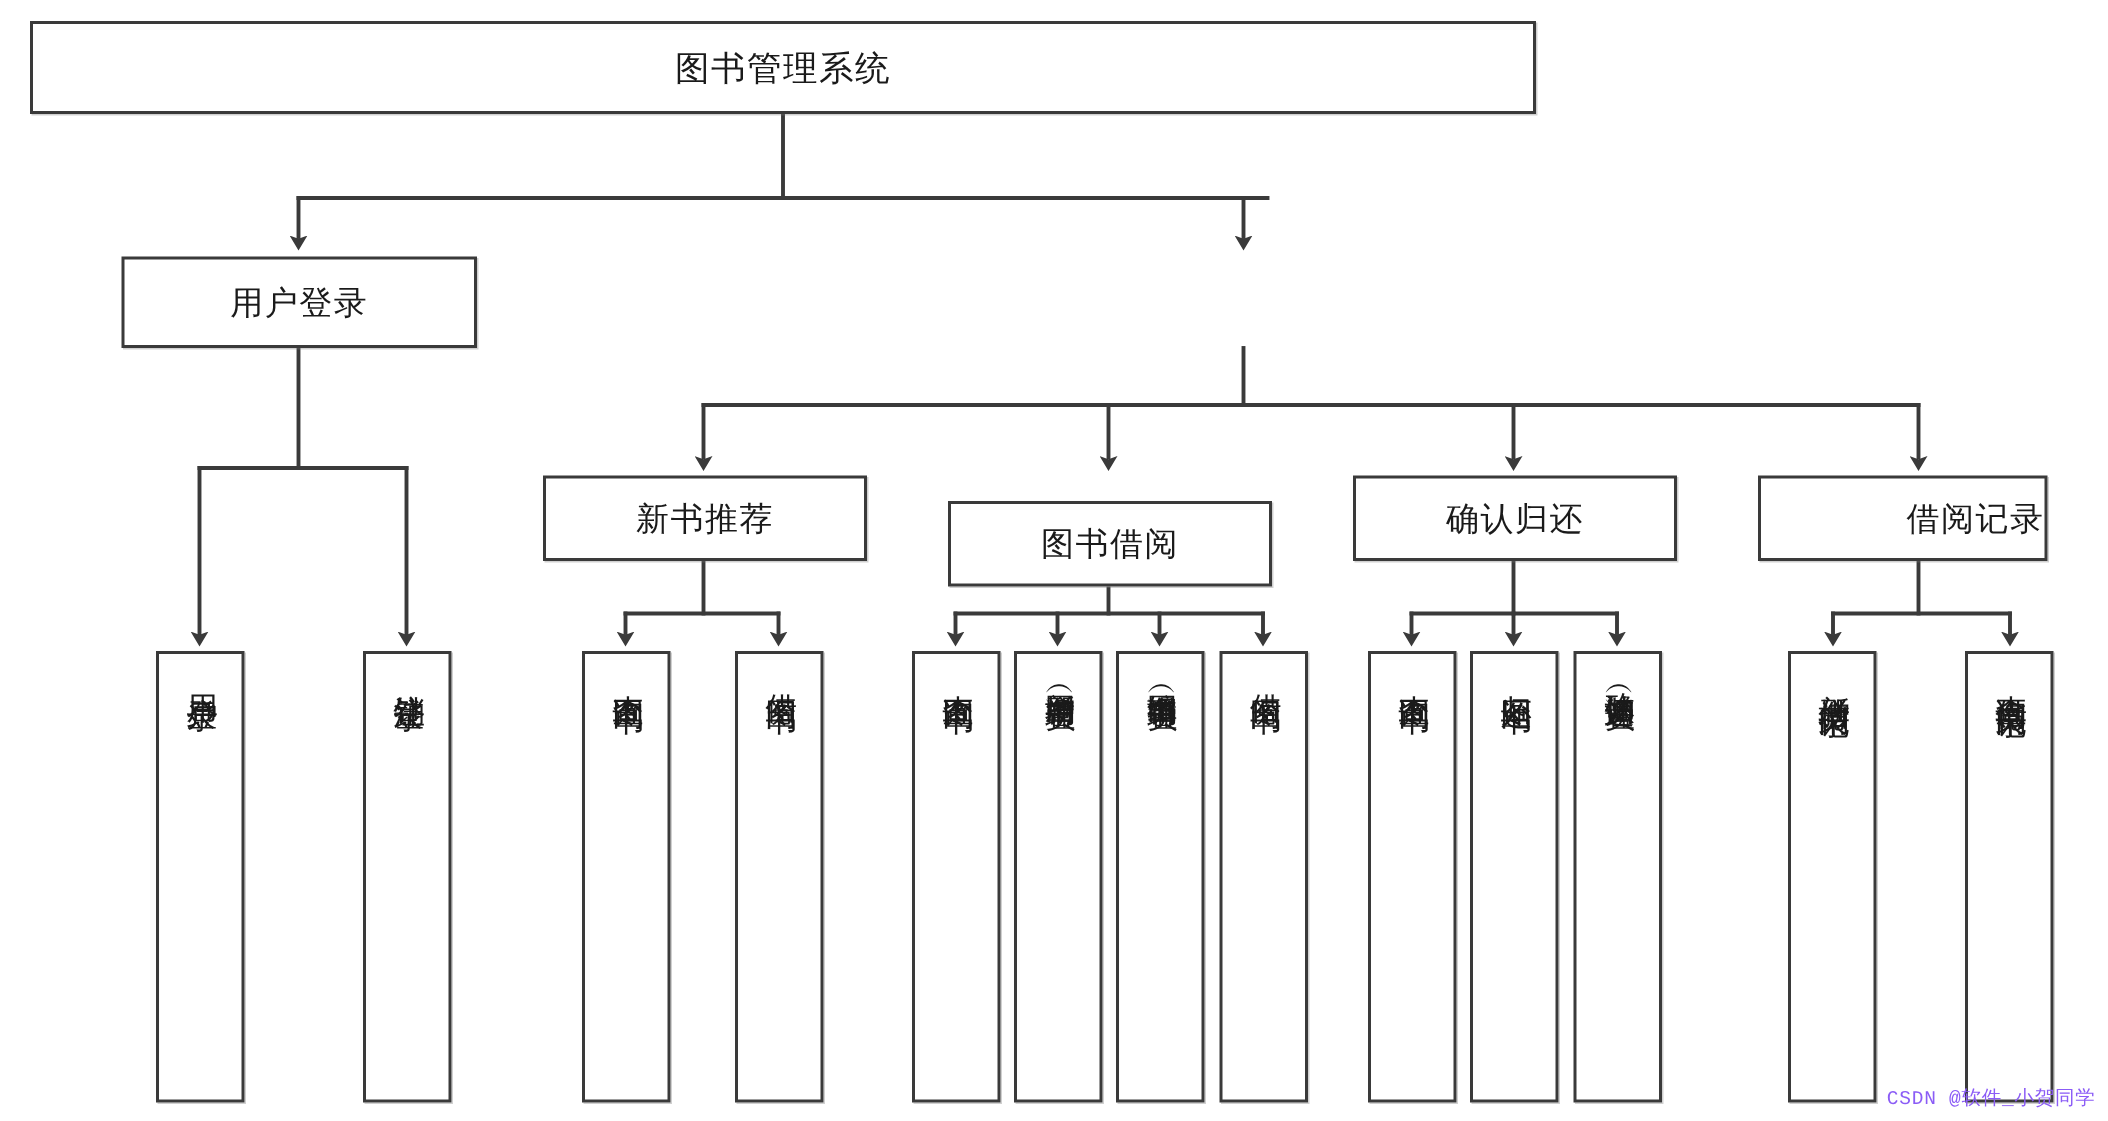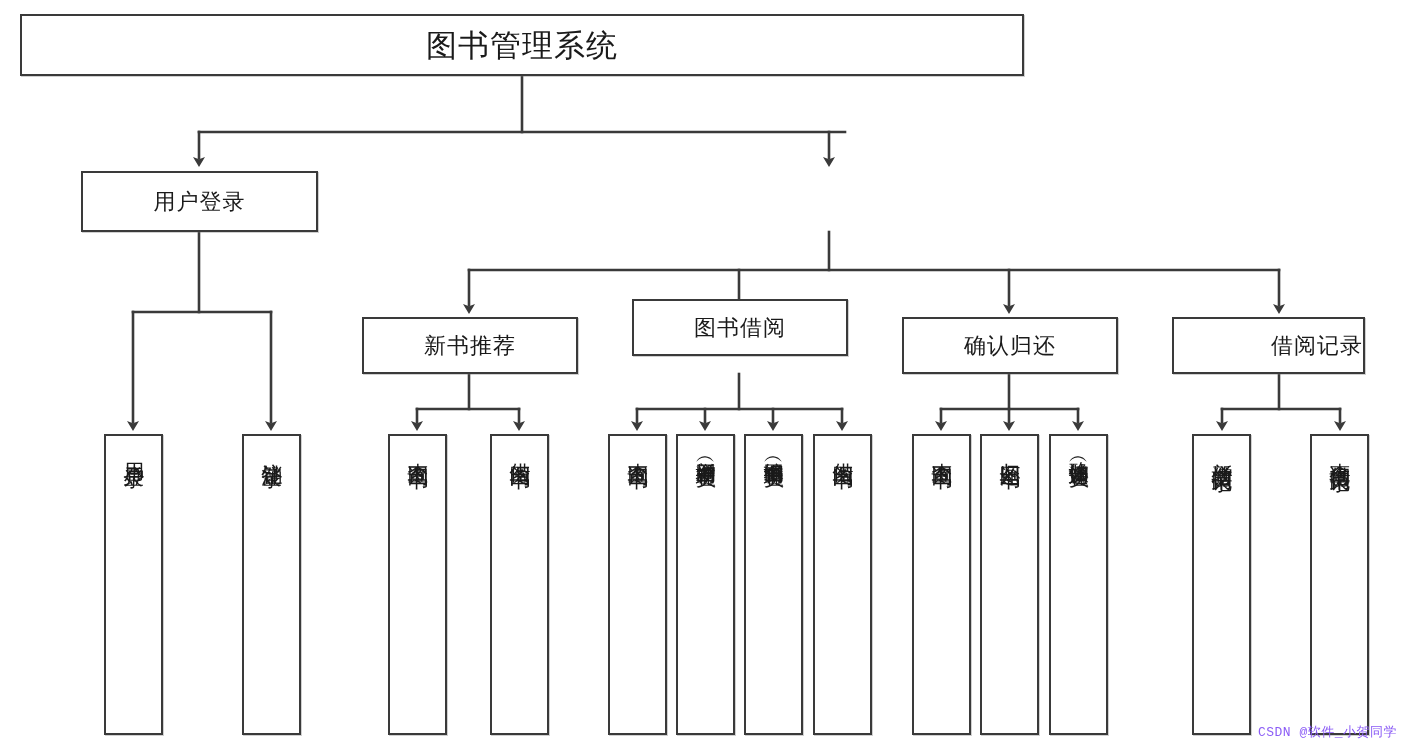--- a/index.html
+++ b/index.html
@@ -37,21 +37,21 @@
   .node .lbl {
     display: block;
     white-space: nowrap;
   }
   .node.h {               
     font-size: 22px;
     line-height: 1;
     letter-spacing: 1px;
   }
   .node.root {
-    font-size: 31px;
+    font-size: 23px;
   }
   .node.v {               
     align-items: flex-start;
     padding-top: 10px;
   }
   .node.v .lbl {
     writing-mode: vertical-rl;
     text-orientation: upright;
     font-size: 21px;
     line-height: 1.18;
@@ -135,21 +135,21 @@
 
   <div class="node h" style="left:81px; top:171px; width:237px; height:61px;">
     <span class="lbl">用户登录</span>
   </div>
 
 
   <div class="node h" style="left:362px; top:317px; width:216px; height:57px;">
     <span class="lbl">新书推荐</span>
   </div>
 
-  <div class="node h" style="left:632px; top:299px; width:216px; height:57px;">
+  <div class="node h" style="left:632px; top:334px; width:216px; height:57px;">
     <span class="lbl">图书借阅</span>
   </div>
 
   <div class="node h" style="left:902px; top:317px; width:216px; height:57px;">
     <span class="lbl">确认归还</span>
   </div>
 
   <div class="node h" style="left:1172px; top:317px; width:193px; height:57px;justify-content:flex-end;">
     <span class="lbl">借阅记录</span>
   </div>

